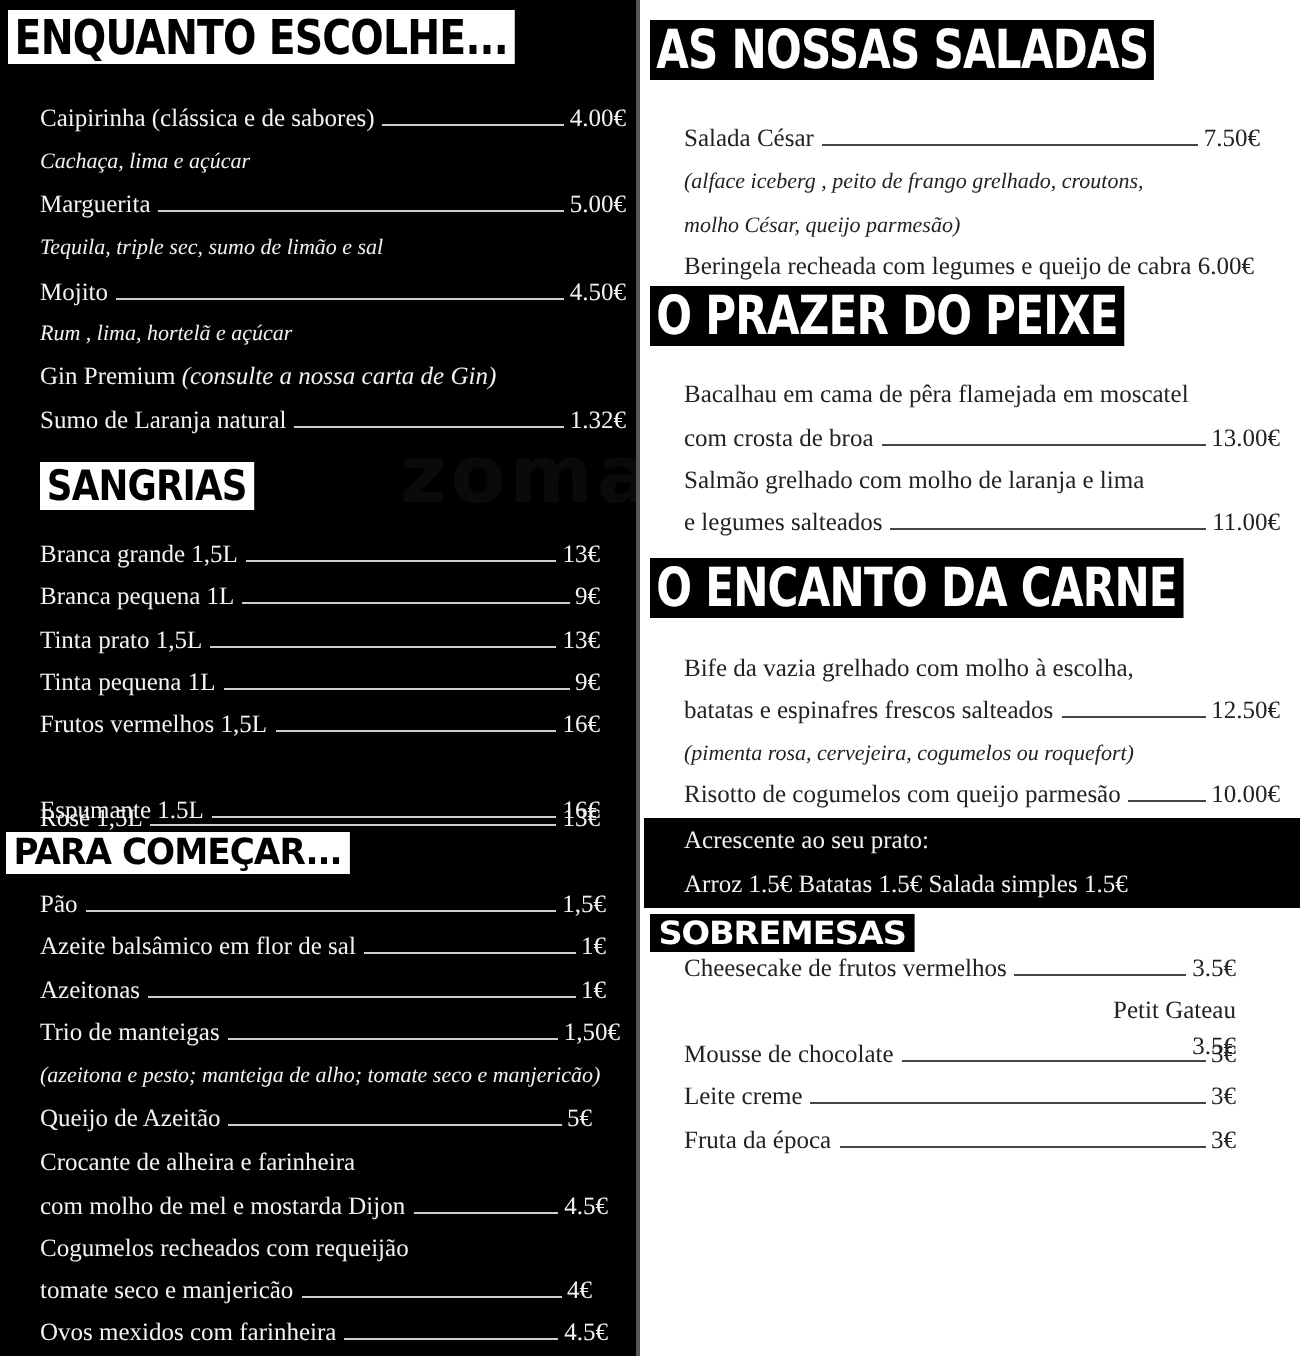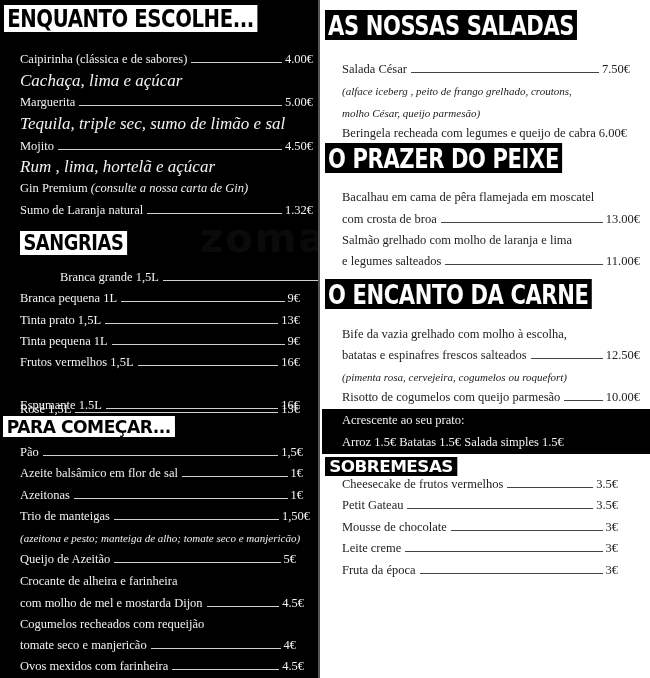--- a/index.html
+++ b/index.html
@@ -7,21 +7,21 @@
   body { position:relative; font-family:"Liberation Serif", "DejaVu Serif", serif; }
   .left { position:absolute; left:0; top:0; width:318px; height:678px; background:#000; color:#f2f2f2; }
   .right { position:absolute; left:318px; top:0; width:332px; height:678px; background:#fff; color:#222; border-left:2px solid #555; }
   .hdr { position:absolute; font-family:"DejaVu Sans", "Liberation Sans", sans-serif; font-weight:bold; letter-spacing:-0.5px; line-height:1; padding:2px 4px 1px 4px; white-space:nowrap; transform-origin:left top; }
   .left .hdr { background:#fff; color:#000; }
   .right .hdr { background:#000; color:#fff; }
   .row { position:absolute; display:flex; align-items:flex-end; font-size:12.5px; line-height:14px; white-space:nowrap; }
   .row .name { flex:0 0 auto; }
   .row .line { flex:1 1 auto; border-bottom:1px solid currentColor; margin:0 3px 3px 4px; opacity:0.85; }
   .row .price { flex:0 0 auto; }
-  .note { position:absolute; font-style:italic; font-size:17px; line-height:14px; white-space:nowrap; }
+  .note { position:absolute; font-style:italic; font-size:11px; line-height:14px; white-space:nowrap; }
   .note.small { font-size:11px; }
   .extras { position:absolute; left:322px; top:409px; width:328px; height:45px; background:#000; color:#f2f2f2; }
   .extras .t { position:absolute; left:20px; font-size:12.5px; white-space:nowrap; }
   .wm { position:absolute; left:200px; top:215px; font-family:"DejaVu Sans", sans-serif; font-size:40px; font-weight:bold; color:rgba(255,255,255,0.04); letter-spacing:2px; pointer-events:none; }
 </style>
 </head>
 <body>
 
 <div class="left">
   <div class="wm">zomato</div>
@@ -48,21 +48,21 @@
   <div class="note" style="left:20px;top:160px;">Rum , lima, hortelã e açúcar</div>
   <div class="row" style="left:20px;top:181px;"><span class="name">Gin Premium</span>&nbsp;<span style="font-style:italic;">(consulte a nossa carta de Gin)</span></div>
   <div class="row" style="left:20px;top:203px;width:293px;">
       <span class="name">Sumo de Laranja natural</span>
       <span class="line"></span>
       <span class="price">1.32€</span>
     </div>
 
   <div class="hdr" style="left:20px;top:231px;font-size:21px;transform:scaleX(0.85);">SANGRIAS</div>
 
-  <div class="row" style="left:20px;top:270px;width:280px;margin-left:40px;">
+  <div class="row" style="left:20px;top:270px;width:280px;">
       <span class="name">Branca  grande 1,5L</span>
       <span class="line"></span>
       <span class="price">13€</span>
     </div>
   <div class="row" style="left:20px;top:291px;width:280px;">
       <span class="name">Branca pequena 1L</span>
       <span class="line"></span>
       <span class="price">9€</span>
     </div>
   <div class="row" style="left:20px;top:313px;width:280px;">
@@ -190,21 +190,21 @@
       <span class="price">10.00€</span>
     </div>
 
   <div class="hdr" style="left:5px;top:457px;font-size:16px;transform:scaleX(1.05);">SOBREMESAS</div>
 
   <div class="row" style="left:22px;top:477px;width:276px;">
       <span class="name">Cheesecake de frutos vermelhos</span>
       <span class="line"></span>
       <span class="price">3.5€</span>
     </div>
-  <div class="row" style="left:22px;top:498px;width:276px;">
+  <div class="row" style="left:22px;top:498px;width:276px;flex-direction:column;">
       <span class="name">Petit Gateau</span>
       <span class="line"></span>
       <span class="price">3.5€</span>
     </div>
   <div class="row" style="left:22px;top:520px;width:276px;">
       <span class="name">Mousse de chocolate</span>
       <span class="line"></span>
       <span class="price">3€</span>
     </div>
   <div class="row" style="left:22px;top:541px;width:276px;">

